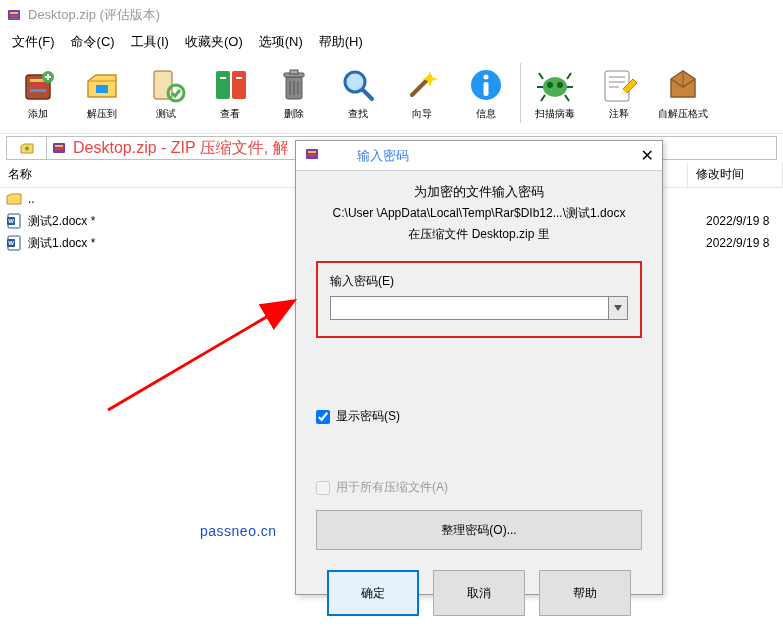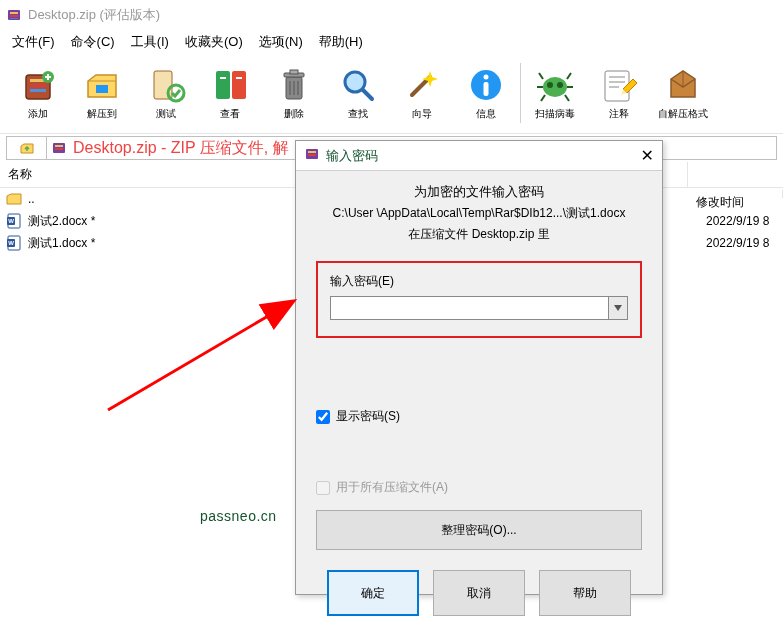--- a/index.html
+++ b/index.html
@@ -25,36 +25,36 @@
   .pathbar { height: 24px; border: 1px solid #bfbfbf; margin: 2px 6px; display: flex; align-items: center; gap: 6px; padding: 0 4px; }
   .pathbar .pic { width: 16px; height: 16px; }
   .pathbar .ptxt { font-size: 16px; color: #ef4444; }
   .pathrow { display:flex; align-items:center; }
   .pathrow .upbtn { width: 40px; height:24px; border:1px solid #bfbfbf; border-right:none; margin-left:6px; display:flex; align-items:center; justify-content:center; }
 
   
   .listhead { height: 26px; display: flex; border-bottom: 1px solid #e5e5e5; }
   .listhead .col { padding: 4px 8px; font-size: 12px; color: #000; border-right: 1px solid #e5e5e5; }
   .col-name { width: 688px; }
-  .col-mtime { flex: 1; margin-top: 28px; }
+  .col-mtime { flex: 1; }
 
   
   .filelist { }
   .row { height: 22px; display: flex; align-items: center; padding-left: 6px; gap: 6px; }
   .row .fic { width: 16px; height: 16px; display: flex; align-items: center; justify-content: center; }
   .row .fname { font-size: 12px; color: #000; flex: 0 0 672px; }
   .row .ftime { font-size: 12px; color: #000; }
 
   
   .dialog {
     position: absolute; left: 295px; top: 140px; width: 368px; height: 455px;
     background: #f0f0f0; border: 1px solid #9a9a9a; box-shadow: 2px 2px 6px rgba(0,0,0,0.2);
   }
   .dlg-title { height: 30px; background: #fff; display: flex; align-items: center; padding: 0 8px; gap: 6px; border-bottom: 1px solid #d0d0d0; }
-  .dlg-title .ttxt { flex: 1; font-size: 13px; color: #14532d; }
+  .dlg-title .ttxt { flex: 1; font-size: 13px; color: #3b82f6; margin-left: 31px; }
   .dlg-title .close { width: 40px; text-align: right; font-size: 16px; color: #000; font-family: Arial; }
   .dlg-body { padding: 12px 20px; color: #000; }
   .dlg-body .msg1 { text-align: center; font-size: 13px; margin-top: 0; }
   .dlg-body .msg2 { text-align: center; font-size: 12px; margin-top: 4px; }
   .dlg-body .msg3 { text-align: center; font-size: 12px; margin-top: 4px; }
 
   .pw-box { border: 2px solid #e02020; margin-top: 18px; padding: 10px 12px 16px 12px; position: relative; }
   .pw-label { font-size: 12px; margin-bottom: 6px; }
   .pw-input-wrap { display:flex; }
   .pw-input { flex:1; height: 24px; border: 1px solid #888; border-right: none; padding: 0 4px; font-size: 12px; background:#fff; outline:none; }
@@ -66,21 +66,21 @@
 
   .organize-btn { width: 100%; height: 40px; margin-top: 14px; border: 1px solid #adadad; background: #e1e1e1; font-size: 12px; }
 
   .dlg-btns { display: flex; gap: 14px; justify-content: center; margin-top: 20px; }
   .dlg-btn { width: 92px; height: 46px; border: 1px solid #adadad; background: #e1e1e1; font-size: 12px; }
   .dlg-btn.primary { border: 2px solid #0078d7; background: #e5f1fb; }
 
   
   .arrow-overlay { position: absolute; left: 0; top: 0; pointer-events: none; }
 
-  .watermark { position: absolute; left: 200px; top: 508px; color: #14532d; font-size: 14px; letter-spacing: 0.5px; }
+  .watermark { position: absolute; left: 200px; top: 523px; color: #1d4ed8; font-size: 14px; letter-spacing: 0.5px; }
 </style>
 </head>
 <body>
 
 <div class="titlebar">
   <span class="icon-box">
     <svg viewBox="0 0 16 16">
         <rect x="2" y="3" width="12" height="10" rx="1" fill="#7b3fa0"></rect>
         <rect x="4" y="5" width="8" height="2" fill="#e8c060"></rect>
         <rect x="4" y="8" width="8" height="2" fill="#d04040"></rect>

